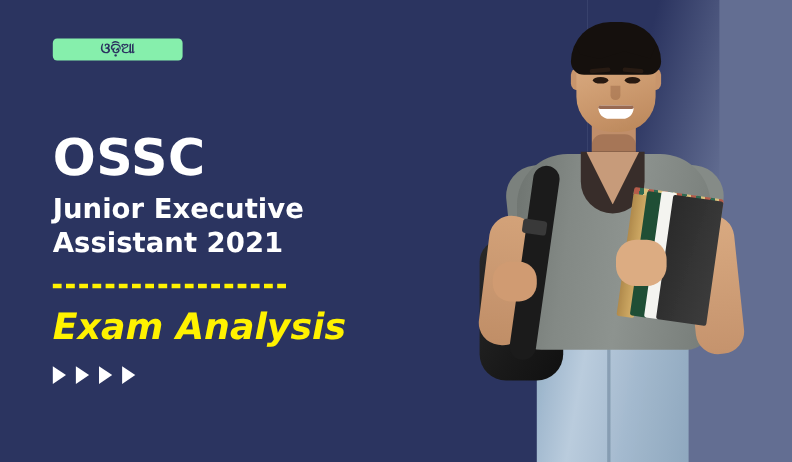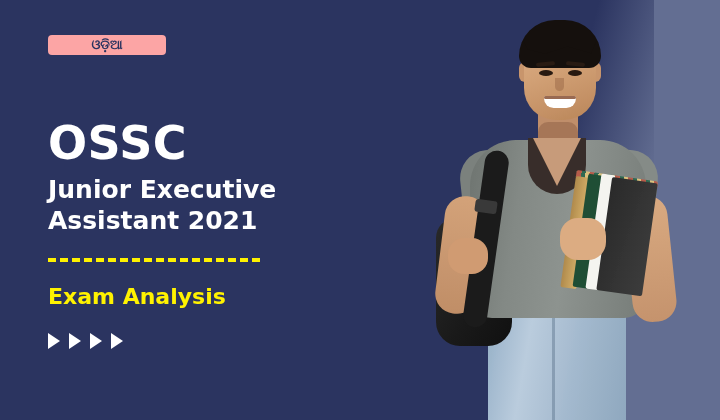--- a/index.html
+++ b/index.html
@@ -67,21 +67,21 @@
     padding:0 2px;
     font-family:"DejaVu Sans", sans-serif;
     border-right:2.5px solid #ffffff;
     display:flex; align-items:center; justify-content:center;
     min-width:15px;
   }
   .logo-247 span:last-child { border-right:none; }
 
   #logo-sub {
     margin-top:5px;
-    background:#fca5a5;
+    background:#86efac;
     border-radius:4px;
     height:20px;
     display:flex;
     align-items:center;
     justify-content:center;
   }
   #logo-sub-text {
     color:#2b3460;
     font-size:13px;
     font-weight:700;
@@ -113,24 +113,25 @@
   #divider {
     margin-top:22px;
     width:212px;
     height:0;
     border-top:4px dashed #fff200;
   }
 
   #subtitle {
     margin-top:19px;
     color:#fff200;
-    font-size:22px;
+    font-size:33px;
     font-weight:700;
     line-height:32px;
     font-family:"DejaVu Sans", sans-serif;
+    font-style:italic;
   }
 
   #arrows {
     margin-top:20px;
     display:flex;
     gap:9px;
   }
   .arrow {
     width:0; height:0;
     border-top:8px solid transparent;

